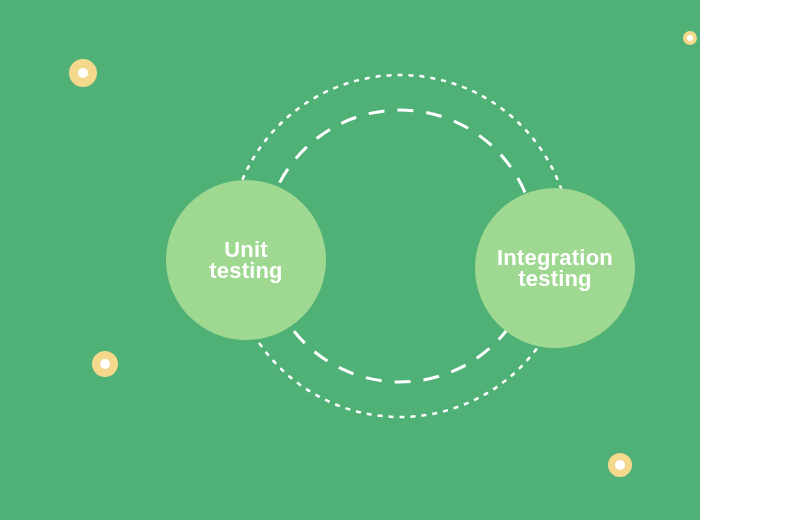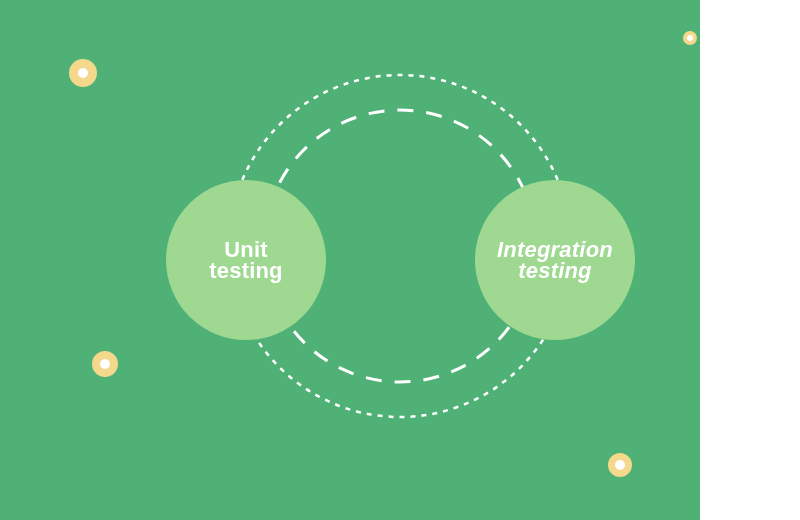--- a/index.html
+++ b/index.html
@@ -42,21 +42,21 @@
     position: absolute;
     width: 160px;
     height: 160px;
     border-radius: 50%;
     background: var(--node-fill, #9ed891);
     display: flex;
     align-items: center;
     justify-content: center;
   }
   .node.left  { left: 166px; top: 180px; }
-  .node.right { left: 475px; top: 180px; font-style: italic; }
+  .node.right { left: 475px; top: 188px; }
   .node-label {
     color: var(--label-text, #ffffff);
     font-size: 22px;
     font-weight: 700;
     line-height: 21px;
     text-align: center;
     white-space: pre-line;
     letter-spacing: 0.2px;
   }
   .donut {

